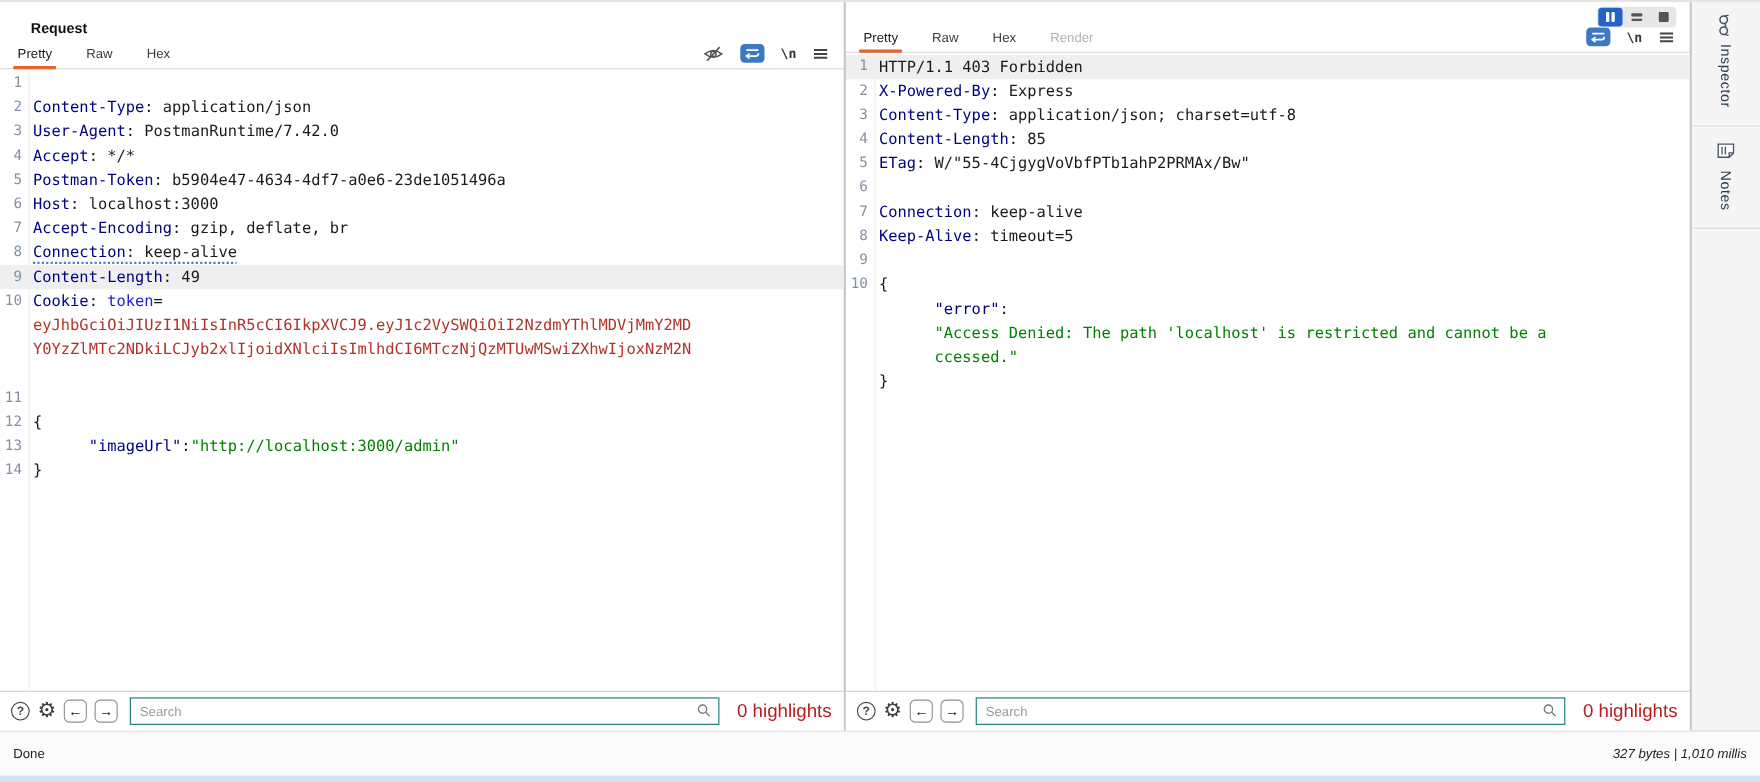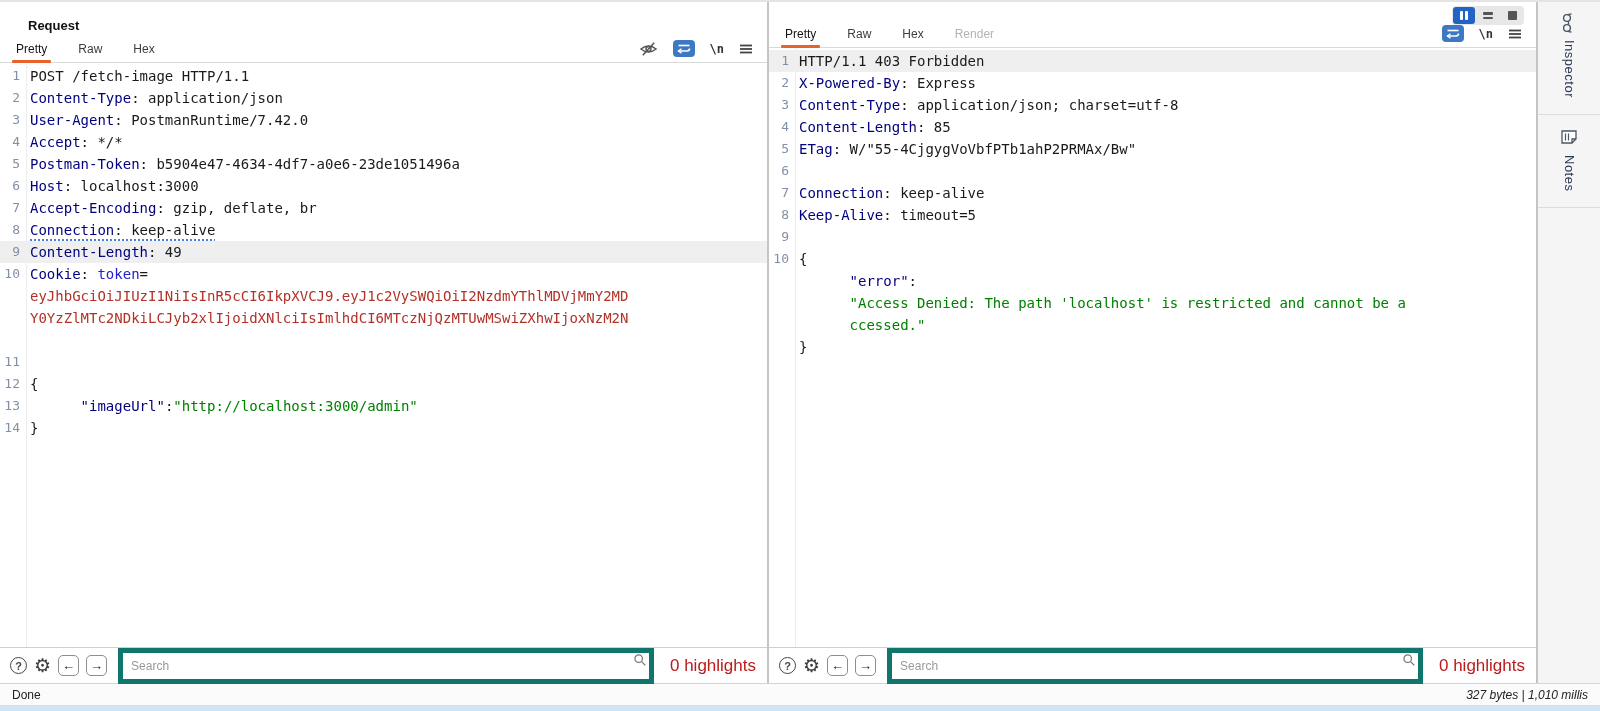--- a/index.html
+++ b/index.html
@@ -56,33 +56,33 @@
   .dotted span{text-decoration:underline dotted 1.5px #4a7fd1;text-underline-offset:4px;}
   
   .searchbar{height:36px;border-top:1px solid #cfcfcf;display:flex;align-items:center;
              padding:0 10px;gap:7px;background:#fff;}
   .help-circle{width:17px;height:17px;border:1.6px solid #454545;border-radius:50%;display:flex;
                align-items:center;justify-content:center;font-size:11px;font-weight:bold;color:#454545;cursor:pointer;}
   .gear{font-size:19px;color:#3d3d3d;line-height:1;cursor:pointer;}
   .nav-arrow{width:21px;height:21px;border:1px solid #8e8e8e;border-radius:5px;display:flex;
              align-items:center;justify-content:center;font-size:13px;color:#222;background:#fff;cursor:pointer;}
   .search-wrap{flex:1;position:relative;display:flex;align-items:center;margin-left:4px;}
-  .search-input{width:100%;height:36px;border:5px solid #0f766e;padding:0 26px 0 8px;font-size:12px;
+  .search-input{width:100%;height:25px;border:1px solid #0f766e;padding:0 26px 0 8px;font-size:12px;
                 font-family:"Liberation Sans",sans-serif;color:#333;outline:none;}
   .search-input::placeholder{color:#9a9a9a;}
   .search-glass{position:absolute;right:7px;top:5px;}
   .highlights{font-size:17px;color:#b91c1c;margin-left:8px;width:88px;text-align:center;flex:none;}
   
   .sidebar{width:62px;background:#f5f5f5;display:flex;flex-direction:column;}
   .side-tab{display:flex;flex-direction:column;align-items:center;padding:14px 0 16px;gap:10px;
             border-bottom:1px solid #ddd;cursor:pointer;}
   .side-icon{transform:rotate(90deg);display:flex;}
   .vtext{writing-mode:vertical-rl;font-size:13px;color:#2b3a55;letter-spacing:0.5px;}
   
-  .statusbar{height:22px;border-top:1px solid #d4d4d4;background:#fbfbfb;display:flex;
+  .statusbar{height:41px;border-top:1px solid #d4d4d4;background:#fbfbfb;display:flex;
              align-items:center;font-size:12px;color:#222;padding:0 12px;}
   .status-right{margin-left:auto;font-style:italic;}
   .bottomstrip{height:6px;background:#cfe4f5;}
 </style>
 </head>
 <body>
 
 <div class="app">
   <div class="main">
 
@@ -115,21 +115,20 @@
                 <line x1="1" y1="6" x2="13" y2="6" stroke="#444" stroke-width="1.8"></line>
                 <line x1="1" y1="9.5" x2="13" y2="9.5" stroke="#444" stroke-width="1.8"></line>
               </svg>
             </span>
           </div>
         </div>
       </div>
       <div class="editor" id="request-editor">
           <div class="ed-row">
             <div class="ed-gutter">1</div>
-            <div class="ed-code"><span class="seg-p">POST /fetch-image HTTP/1.1</span></div>
           </div>
           <div class="ed-row">
             <div class="ed-gutter">2</div>
             <div class="ed-code"><span class="seg-h">Content-Type</span><span class="seg-p">: application/json</span></div>
           </div>
           <div class="ed-row">
             <div class="ed-gutter">3</div>
             <div class="ed-code"><span class="seg-h">User-Agent</span><span class="seg-p">: PostmanRuntime/7.42.0</span></div>
           </div>
           <div class="ed-row">

